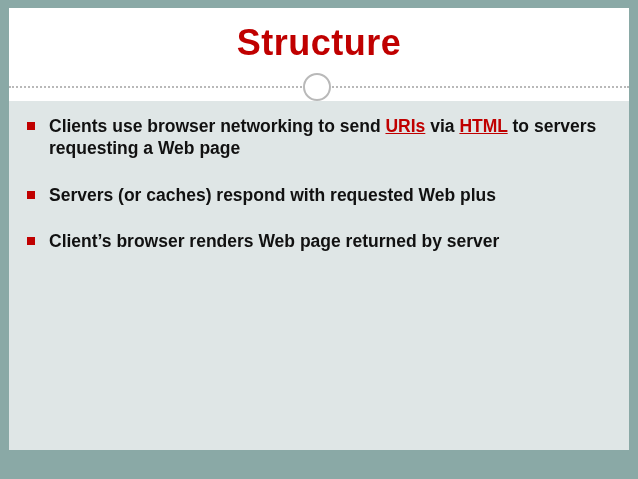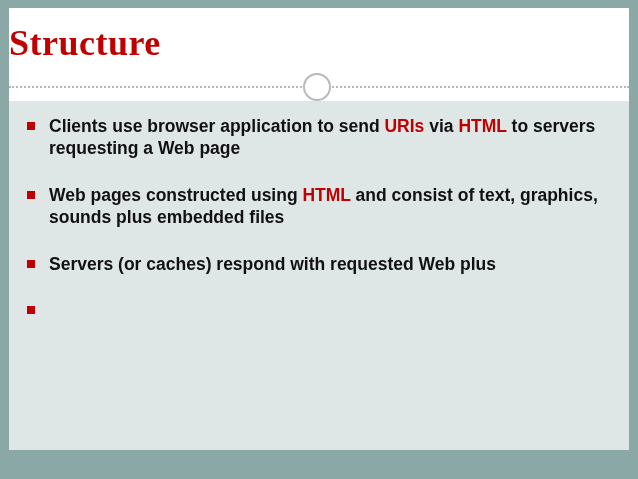--- a/index.html
+++ b/index.html
@@ -44,21 +44,22 @@
   .title-area {
     position: absolute;
     left: 9px; top: 8px;
     width: 620px; height: 78px;
     background: #ffffff;
   }
   .slide-title {
     position: absolute;
     left: 0; top: 14px;
     width: 620px;
-    font-family: Liberation Serif, serif;
+    text-align: center;
+    font-family: Liberation Sans, sans-serif;
     font-weight: bold;
     font-size: 36px;
     color: #c00000;
     letter-spacing: 0.5px;
   }
   
   .divider {
     position: absolute;
     left: 9px; top: 86px;
     width: 620px; height: 1px;
@@ -100,20 +101,21 @@
     position: absolute;
     left: 4px;
     top: 7px;
     width: 8px;
     height: 8px;
     background: #c00000;
     display: block;
   }
   .hl {
     color: #c00000;
+    text-decoration: underline;
   }
 </style>
 </head>
 <body>
 
 <div class="slide">
 
   <div class="frame-top"></div>
   <div class="frame-left"></div>
   <div class="frame-right"></div>
@@ -121,20 +123,20 @@
 
   <div class="title-area">
     <div class="slide-title">Structure</div>
   </div>
 
   <div class="divider"></div>
   <div class="divider-circle"></div>
 
   <div class="body-area">
     <ul class="bullets" id="bullet-list">
-        <li><span class="marker"></span><span><span>Clients use browser application to send </span><span class="hl">URIs</span><span> via </span><span class="hl">HTML</span><span> to servers requesting a Web page</span></span></li>
-        <li><span class="marker"></span><span><span>Web pages constructed using </span><span class="hl">HTML</span><span> and consist of text, graphics, sounds plus embedded files</span></span></li>
+        <li><span class="marker"></span><span><span>Clients use browser networking to send </span><span class="hl">URIs</span><span> via </span><span class="hl">HTML</span><span> to servers requesting a Web page</span></span></li>
+        <li><span class="marker"></span></li>
         <li><span class="marker"></span><span><span>Servers (or caches) respond with requested Web plus</span></span></li>
-        <li><span class="marker"></span></li>
+        <li><span class="marker"></span><span><span>Client’s browser renders Web page returned by server</span></span></li>
       </ul>
   </div>
 
 </div>
 
 </body></html>

